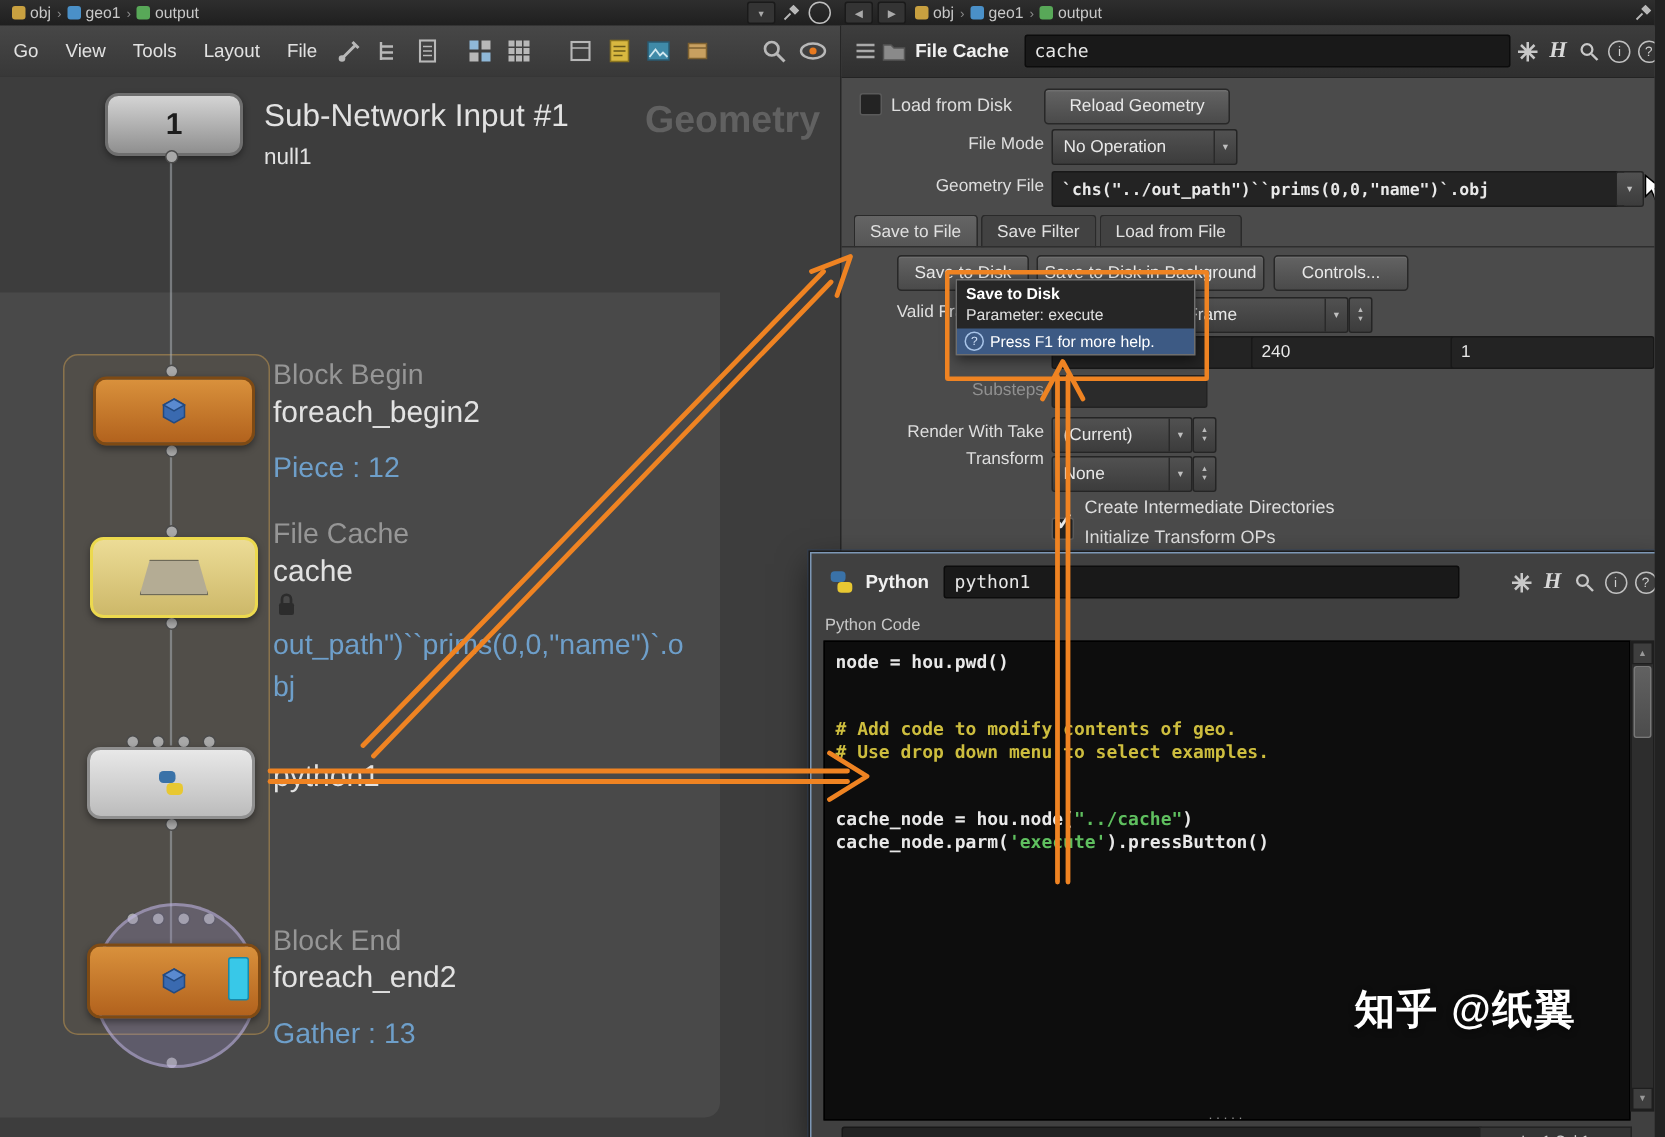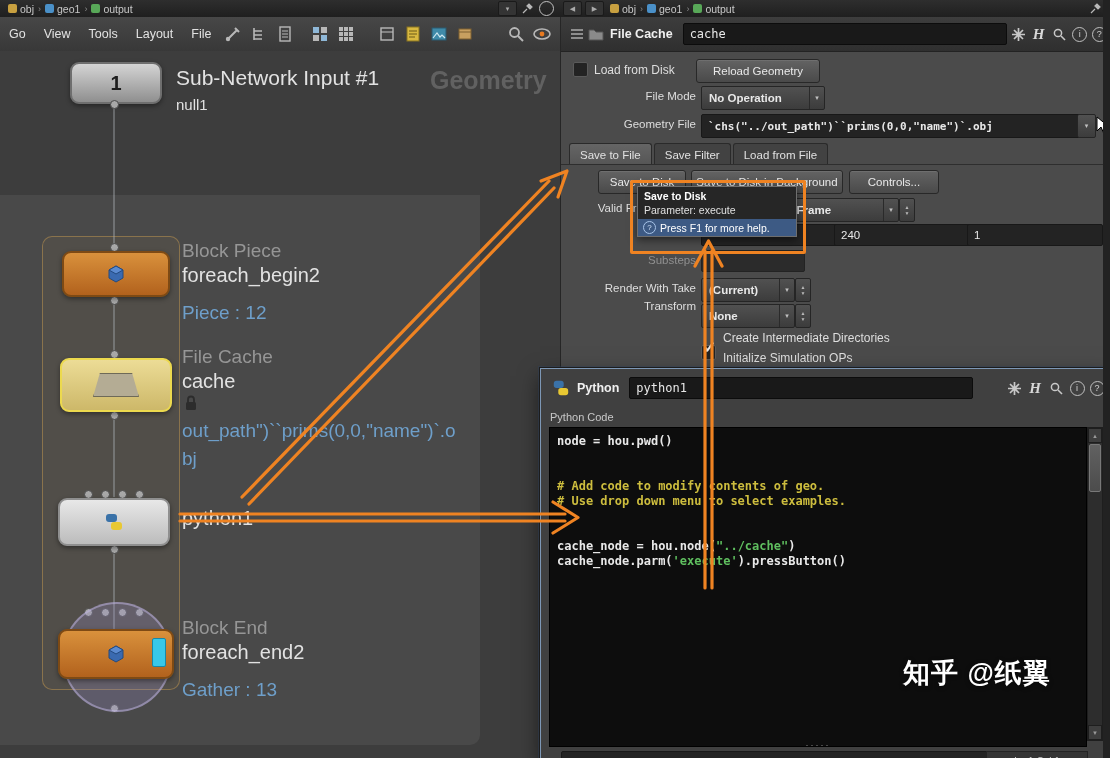--- a/index.html
+++ b/index.html
@@ -37,21 +37,21 @@
   .ptitle{color:#f0f0f0;font-weight:bold;font-size:12.5px;white-space:nowrap;}
   .namefield{background:#191919;border:1px solid #0c0c0c;border-radius:2px;color:#e8e8e8;
              font-family:"DejaVu Sans Mono",monospace;font-size:12px;padding:0 6px;display:flex;align-items:center;}
   .plabel{color:#dedede;font-size:11.5px;text-align:right;white-space:nowrap;}
   .plabel.dis{color:#909090;}
   .btn{background:linear-gradient(#636363,#4a4a4a);border:1px solid #282828;border-radius:3px;color:#e8e8e8;
        font-size:11.5px;display:flex;align-items:center;justify-content:center;white-space:nowrap;
        box-shadow:inset 0 1px 0 rgba(255,255,255,.08);}
   .dd{background:linear-gradient(#515151,#3c3c3c);border:1px solid #252525;border-radius:2px;color:#e8e8e8;
       font-size:11.5px;display:flex;align-items:center;}
-  .dd .txt{flex:1;padding-left:7px;white-space:nowrap;overflow:hidden;font-weight:bold;}
+  .dd .txt{flex:1;padding-left:7px;white-space:nowrap;overflow:hidden;}
   .dd .arr{width:14px;align-self:stretch;border-left:1px solid #2a2a2a;display:flex;align-items:center;
            justify-content:center;color:#c0c0c0;font-size:7px;flex:none;}
   .spin{background:linear-gradient(#515151,#3c3c3c);border:1px solid #252525;border-radius:2px;display:flex;
         flex-direction:column;align-items:center;justify-content:center;color:#bbb;font-size:5px;line-height:6px;}
   .field{background:#232323;border:1px solid #181818;border-radius:2px;color:#e8e8e8;font-size:11.5px;
          display:flex;align-items:center;padding-left:6px;}
   .cb{width:13px;height:13px;background:#232323;border:1px solid #5a5a5a;border-radius:2px;position:relative;}
   .cb .mark{position:absolute;left:1px;top:-8px;color:#e8e8e8;font-size:16px;font-weight:bold;}
   .cblabel{color:#dedede;font-size:12px;white-space:nowrap;}
   .tab{height:21px;display:flex;align-items:center;padding:0 10px;font-size:11.5px;color:#e0e0e0;
@@ -246,21 +246,21 @@
   <div class="dot" style="left:118px;top:608px;"></div>
   <div class="dot" style="left:135px;top:608px;"></div>
   <div class="dot" style="left:110px;top:704px;"></div>
 
   <div class="abs nodebody orange-node flex" style="left:62px;top:251px;width:104px;height:42px;justify-content:center;">
     <svg width="20" height="20" viewBox="0 0 20 20">
         <polygon points="10,2 17,6 17,14 10,18 3,14 3,6" fill="#3a6ab0" stroke="#234a80"></polygon>
         <polygon points="10,2 17,6 10,10 3,6" fill="#5a8ad0" stroke="#234a80"></polygon>
       </svg>
   </div>
-  <div class="abs netlabel label-dim" style="left:182px;top:240px;">Block Piece</div>
+  <div class="abs netlabel label-dim" style="left:182px;top:240px;">Block Begin</div>
   <div class="abs netlabel label-node" style="left:182px;top:264px;font-size:20px;">foreach_begin2</div>
   <div class="abs netlabel label-blue" style="left:182px;top:302px;">Piece : 12</div>
 
   <div class="abs nodebody cache-node flex" style="left:60px;top:358px;width:108px;height:50px;justify-content:center;">
     <div style="width:44px;height:22px;background:#b4ac94;border:1px solid #6e6a58;clip-path:polygon(15% 0,85% 0,100% 100%,0 100%);"></div>
   </div>
   <div class="abs netlabel label-dim" style="left:182px;top:346px;">File Cache</div>
   <div class="abs netlabel label-node" style="left:182px;top:370px;font-size:20px;">cache</div>
   <svg class="abs" style="left:184px;top:395px;" width="14" height="16" viewBox="0 0 14 16">
     <path d="M4,7 v-2.5 a3,3 0 0 1 6,0 V7" stroke="#2c2c2c" stroke-width="1.8" fill="none"></path>
@@ -386,21 +386,21 @@
     <div class="abs spin" style="left:234px;top:287px;width:14px;height:22px;">
       <span>▲</span>
         <span>▼</span>
     </div>
 
     <div class="abs cb" style="left:140px;top:313px;">
       <span class="mark">✓</span>
     </div>
     <div class="abs cblabel" style="left:162px;top:314px;">Create Intermediate Directories</div>
     <div class="abs cb" style="left:140px;top:333px;"></div>
-    <div class="abs cblabel" style="left:162px;top:334px;">Initialize Simulation OPs</div>
+    <div class="abs cblabel" style="left:162px;top:334px;">Initialize Transform OPs</div>
   </div>
 
   <svg class="abs" style="left:1096px;top:116px;z-index:45;" width="14" height="20" viewBox="0 0 14 20">
     <polygon points="1,1 1,15 5,11 8,18 10.5,17 7.5,10 12,10" fill="#ffffff" stroke="#000000"></polygon>
   </svg>
 
   <div class="abs tooltip" style="left:637px;top:186px;width:158px;z-index:40;">
     <div class="tt-title">Save to Disk</div>
     <div class="tt-param">Parameter: execute</div>
     <div class="tt-help">

